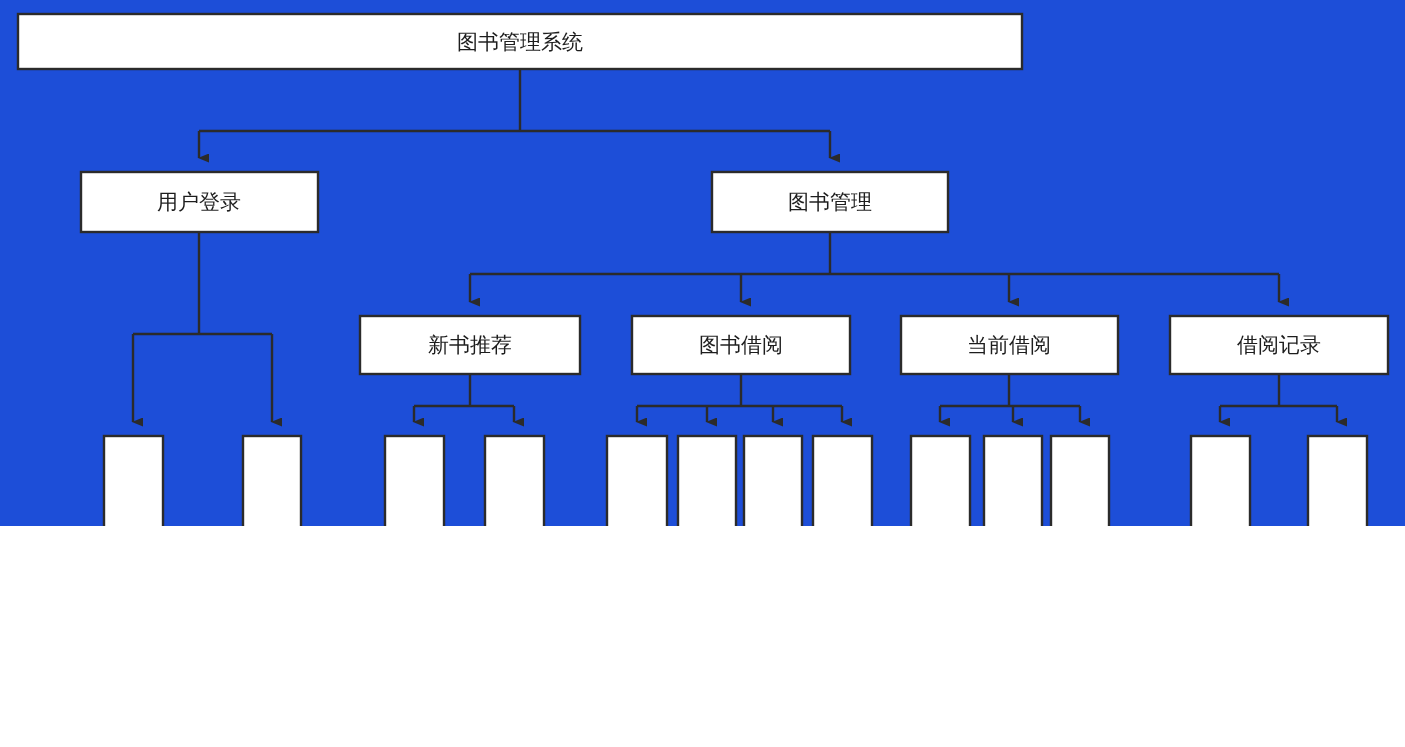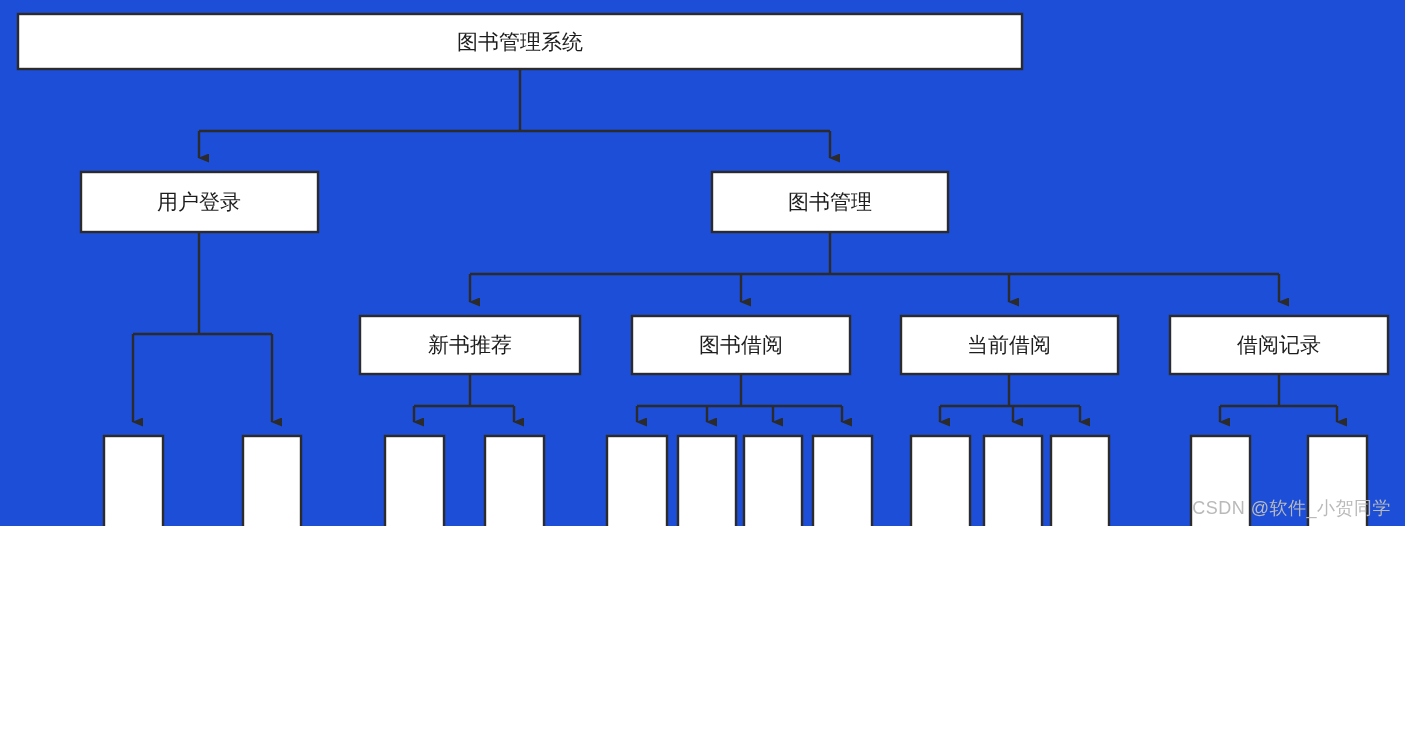--- a/index.html
+++ b/index.html
@@ -210,15 +210,14 @@
     <g>
       <rect class="node-rect" x="1191" y="436" width="59" height="297"></rect>
       <text class="node-label-v" x="1221" y="585">新增借阅记录</text>
     </g>
     <g>
       <rect class="node-rect" x="1308" y="436" width="59" height="297"></rect>
       <text class="node-label-v" x="1338" y="585">查询借阅记录</text>
     </g>
   </svg>
 
-  <div class="watermark">CSDN @软件_小贺同学</div>
 
 </div>
 
 </body></html>

